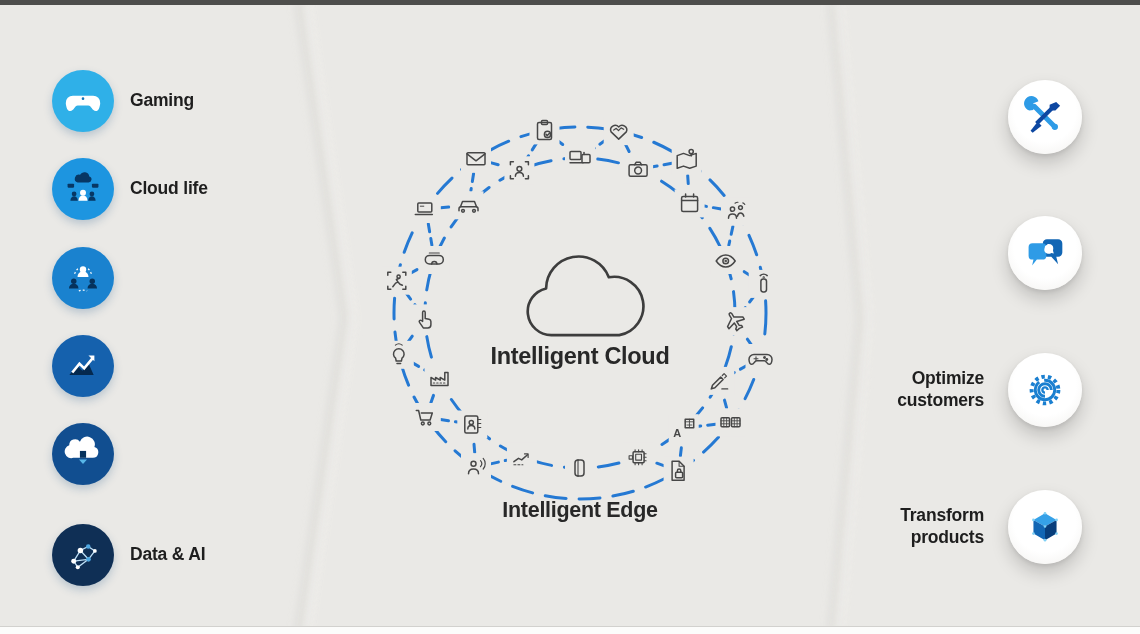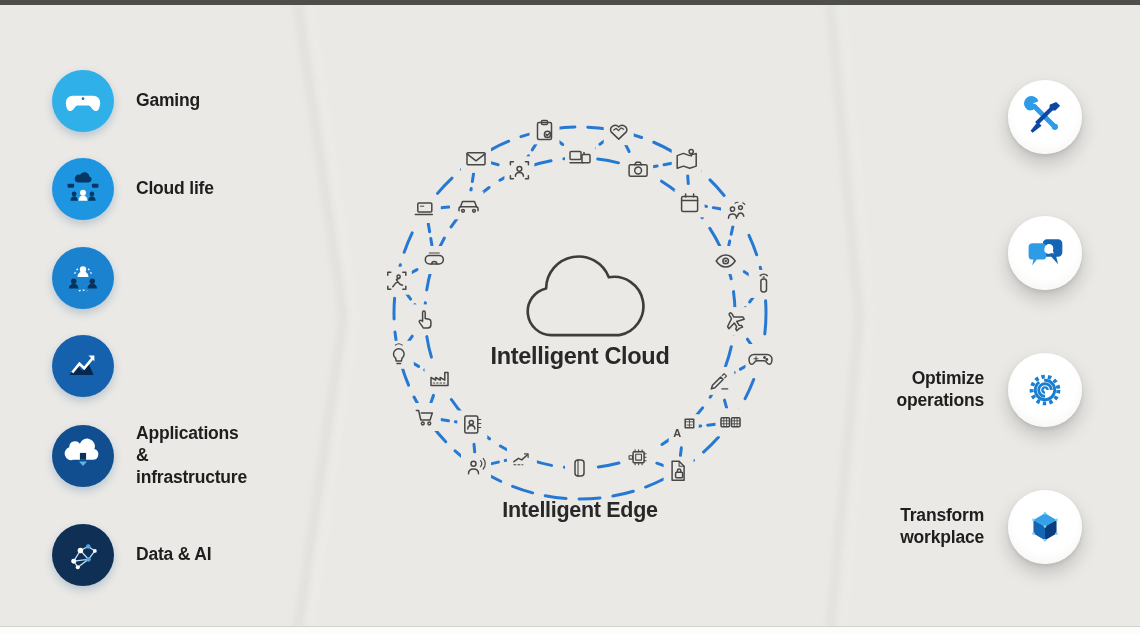--- a/index.html
+++ b/index.html
@@ -3,21 +3,21 @@
 <meta charset="utf-8">
 <style>
   html,body{margin:0;padding:0}
   body{width:1140px;height:634px;position:relative;overflow:hidden;
        background:#eae9e6;font-family:"Liberation Sans",sans-serif;}
   .top-bar{position:absolute;top:0;left:0;right:0;height:5px;background:#4e4e4c;z-index:5}
   .bottom-strip{position:absolute;left:0;right:0;bottom:0;height:7px;background:#fcfcfb;
        border-top:1px solid #d2d1ce;z-index:5}
   .folds{position:absolute;left:0;top:0;z-index:1;pointer-events:none}
   .panel-item{position:absolute;display:flex;align-items:center;z-index:3}
-  .left-item{left:52px;gap:22px}
+  .left-item{left:52px;gap:16px}
   .right-item{right:58px;gap:24px}
   .circle{width:62px;height:62px;border-radius:50%;display:flex;align-items:center;
        justify-content:center;box-shadow:0 4px 9px rgba(40,90,140,.25);flex:0 0 auto}
   .circle svg{width:38px;height:38px}
   .halo{width:74px;height:74px;border-radius:50%;display:flex;align-items:center;justify-content:center;
        background:radial-gradient(circle at 50% 42%,#ffffff 55%,#f0efec 100%);
        box-shadow:0 9px 18px rgba(0,0,0,.18),0 2px 4px rgba(0,0,0,.08);flex:0 0 auto}
   .halo svg{width:42px;height:42px}
   .item-label{font-weight:bold;font-size:17.5px;line-height:1.25;color:#1e1e1e;letter-spacing:-.2px}
   .left-item .item-label{width:118px;text-align:left}
@@ -100,21 +100,20 @@
     </div>
 </div>
 <div class="panel-item left-item" style="top:423px">
   <div class="circle" style="background: rgb(17, 78, 144);">
       <svg viewBox="-16 -16 32 32">
         <path d="M-8.2 3.2h16.4a4.6 4.6 0 0 0 1.4-9A6.4 6.4 0 0 0-2.6 -10.4a5 5 0 0 0-9 3.1A4.7 4.7 0 0 0-8.2 3.2z" fill="#fff"></path>
         <rect x="-2.6" y="-2.6" width="5.2" height="5.8" fill="#06325c"></rect>
         <path d="M-3.4 4.6L0 8.4l3.4-3.8z" fill="#58b7e8"></path>
       </svg>
     </div>
-  <div class="item-label">Applications &amp; infrastructure</div>
 </div>
 <div class="panel-item left-item" style="top:524px">
   <div class="circle" style="background: rgb(15, 47, 85);">
       <svg viewBox="-16 -16 32 32">
         <g stroke="#bfe0f6" stroke-width="1.1" fill="none">
           <path d="M-7.8 5.2L-2.2 -3.8l6.6-3.4 5.6 3.8M-2.2 -3.8l6.8 7.4-12.4 1.6M4.6 3.6l5.4-7M-7.8 5.2l3.4 5.2 9-6.8"></path>
         </g>
         <circle cx="-7.8" cy="5.2" r="2.1" fill="#fff"></circle>
         <circle cx="-2.2" cy="-3.8" r="2.3" fill="#fff"></circle>
         <circle cx="4.4" cy="-7.2" r="1.9" fill="#4fa8e2"></circle>
@@ -141,32 +140,32 @@
 <div class="panel-item right-item" style="top:216px">
   <div class="halo">
       <svg viewBox="-16 -16 32 32">
         <path d="M1.5 -10.5h8.5a3.2 3.2 0 0 1 3.2 3.2v7a3.2 3.2 0 0 1-3.2 3.2H8.6L10 8.5 4.8 2.9H1.5A3.2 3.2 0 0 1-1.7 -.3v-7a3.2 3.2 0 0 1 3.2-3.2z" fill="#1266b4"></path>
         <path d="M-9.5 -7.5h7.5a3 3 0 0 1 3 3v6.5a3 3 0 0 1-3 3h-4.2L-9.8 9.5l1-4.5h-.7a3 3 0 0 1-3-3v-6.5a3 3 0 0 1 3-3z" fill="#2e9be6"></path>
         <path d="M2.2 -6.8c2.6-.3 4.2 1.2 4.1 3.2 0 .8-.3 1.4-.1 2.2l.5 1.7-1.9-.3c-.7.5-1.7.8-2.7.6-2-.4-2.9-1.9-2.6-3.6.1-.8.5-1.4.5-2.2z" fill="#fff"></path>
       </svg>
     </div>
 </div>
 <div class="panel-item right-item" style="top:353px">
-  <div class="item-label">Optimize operations</div>
+  <div class="item-label">Optimize customers</div>
   <div class="halo">
       <svg viewBox="-16 -16 32 32">
         <circle cx="0" cy="0" r="10.2" fill="none" stroke="#1a7fd0" stroke-width="3" stroke-dasharray="2.6 2.4"></circle>
         <circle cx="0" cy="0" r="7.4" fill="none" stroke="#1a7fd0" stroke-width="2.2" stroke-dasharray="30 4"></circle>
         <path d="M4.8 0a4.8 4.8 0 1 0-4.8 4.8" fill="none" stroke="#1a7fd0" stroke-width="2.2"></path>
         <path d="M2 0a2 2 0 1 0-2 2" fill="none" stroke="#1a7fd0" stroke-width="1.8"></path>
       </svg>
     </div>
 </div>
 <div class="panel-item right-item" style="top:490px">
-  <div class="item-label">Transform workplace</div>
+  <div class="item-label">Transform products</div>
   <div class="halo">
       <svg viewBox="-16 -16 32 32">
         <path d="M0 -10.5L8.8 -5.4 0 -.4 -8.8 -5.4z" fill="#35a1e8"></path>
         <path d="M-8.8 -5.4L0 -.4V10L-8.8 5z" fill="#1266b4"></path>
         <path d="M8.8 -5.4L0 -.4V10L8.8 5z" fill="#083e7c"></path>
         <g fill="#7fd0f5">
           <circle cx="0" cy="-10.5" r="1"></circle>
           <circle cx="8.8" cy="-5.4" r="1"></circle>
           <circle cx="-8.8" cy="-5.4" r="1"></circle>
           <circle cx="0" cy="-.4" r="1"></circle>

